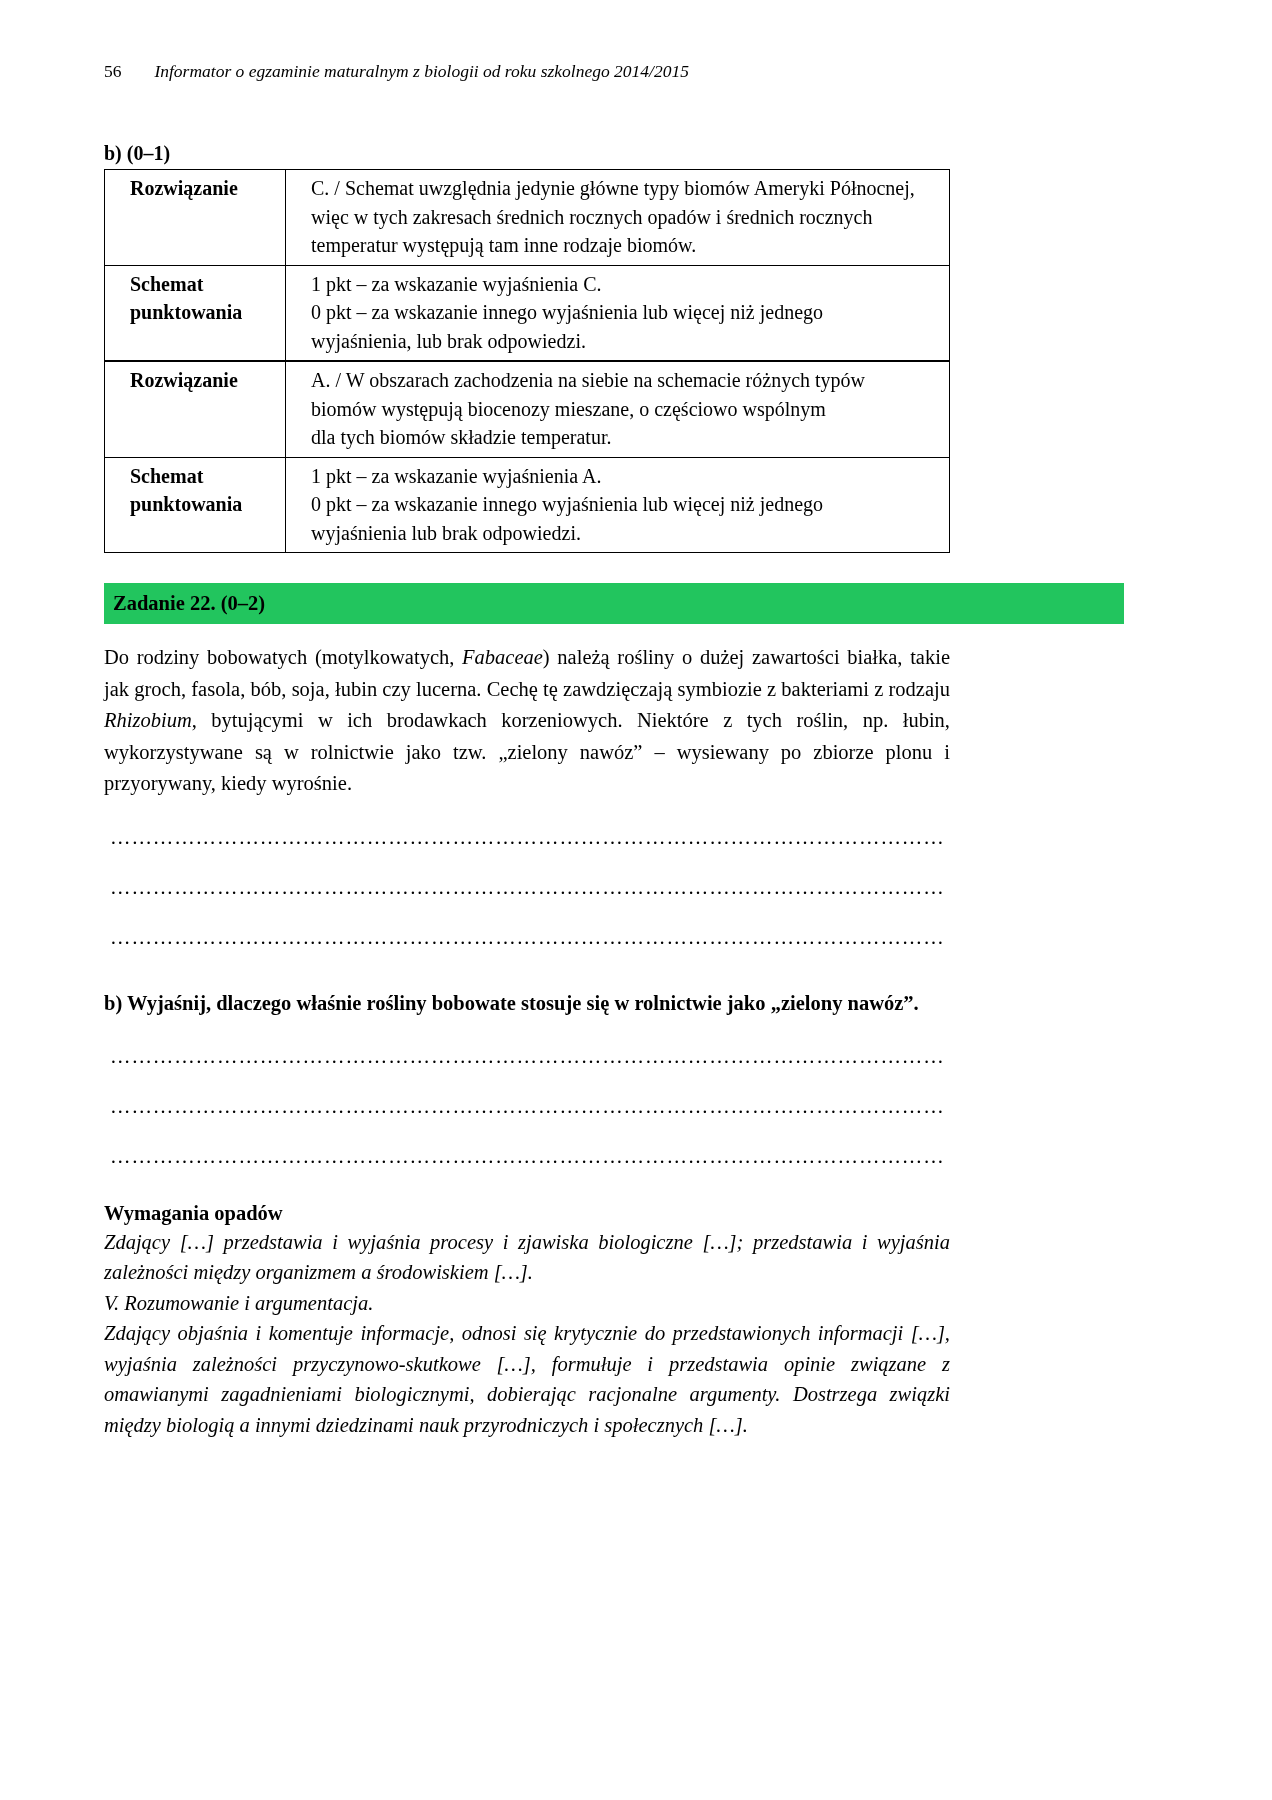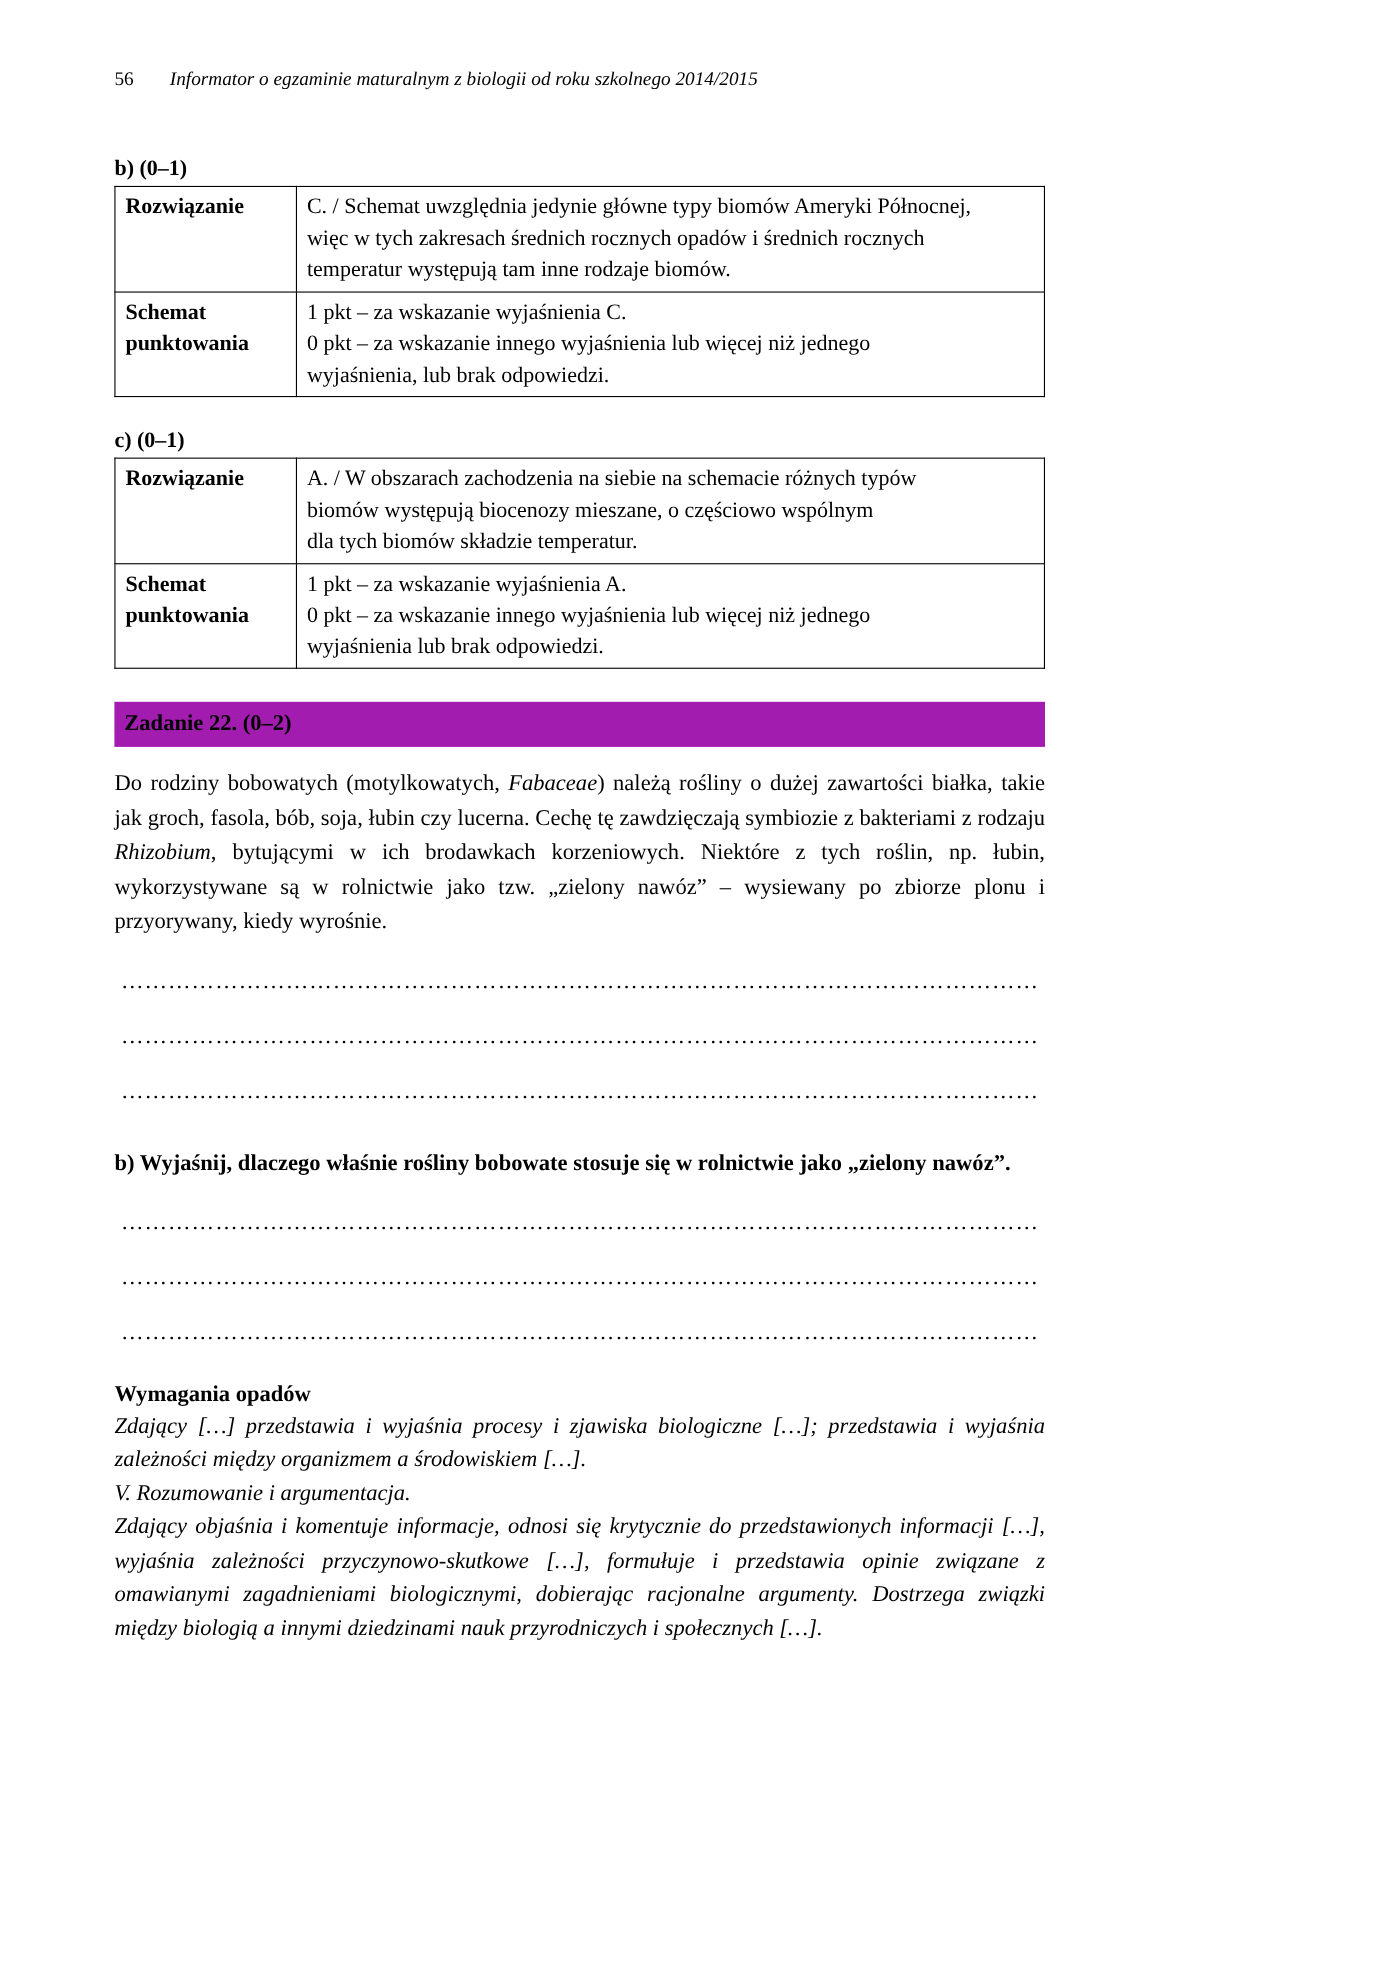--- a/index.html
+++ b/index.html
@@ -63,38 +63,38 @@
   
   table.akey {
     border-collapse: collapse;
     width: 846px;
     table-layout: fixed;
     border: 1.6px solid #000;
   }
   table.akey td {
     border: 1.4px solid #000;
     vertical-align: top;
-    padding: 4px 7px 5px 9px;
+    padding: 4px 7px 5px 25px;
     font-size: 20px;
     line-height: 28.5px;
   }
   table.akey td.label {
     width: 148px;
     font-weight: bold;
     white-space: normal;
   }
   table.akey td.body {
     width: auto;
   }
   .nowrapline { white-space: nowrap; }
 
   
   .taskband {
-    background: #a21caf;
-    width: 846px;
+    background: #22c55e;
+    width: 1020px;
     box-sizing: border-box;
     padding: 7px 0 8px 9px;
     font-weight: bold;
     font-size: 20.5px;
     line-height: 26px;
     margin-top: 30px;
   }
 
   
   .bodypara {
@@ -181,21 +181,20 @@
         <td class="label">Schemat punktowania</td>
         <td class="body">
           <div class="nowrapline">1 pkt – za wskazanie wyjaśnienia C.</div>
           <div class="nowrapline">0 pkt – za wskazanie innego wyjaśnienia lub więcej niż jednego</div>
           <div class="nowrapline">wyjaśnienia, lub brak odpowiedzi.</div>
         </td>
       </tr>
     </tbody>
       </table>
 
-    <div class="sublabel second">c) (0–1)</div>
     <table class="akey">
       <tbody>
           <tr>
         <td class="label">Rozwiązanie</td>
         <td class="body">
           <div class="nowrapline">A. / W obszarach zachodzenia na siebie na schemacie różnych typów</div>
           <div class="nowrapline">biomów występują biocenozy mieszane, o częściowo wspólnym</div>
           <div class="nowrapline">dla tych biomów składzie temperatur.</div>
         </td>
       </tr>

